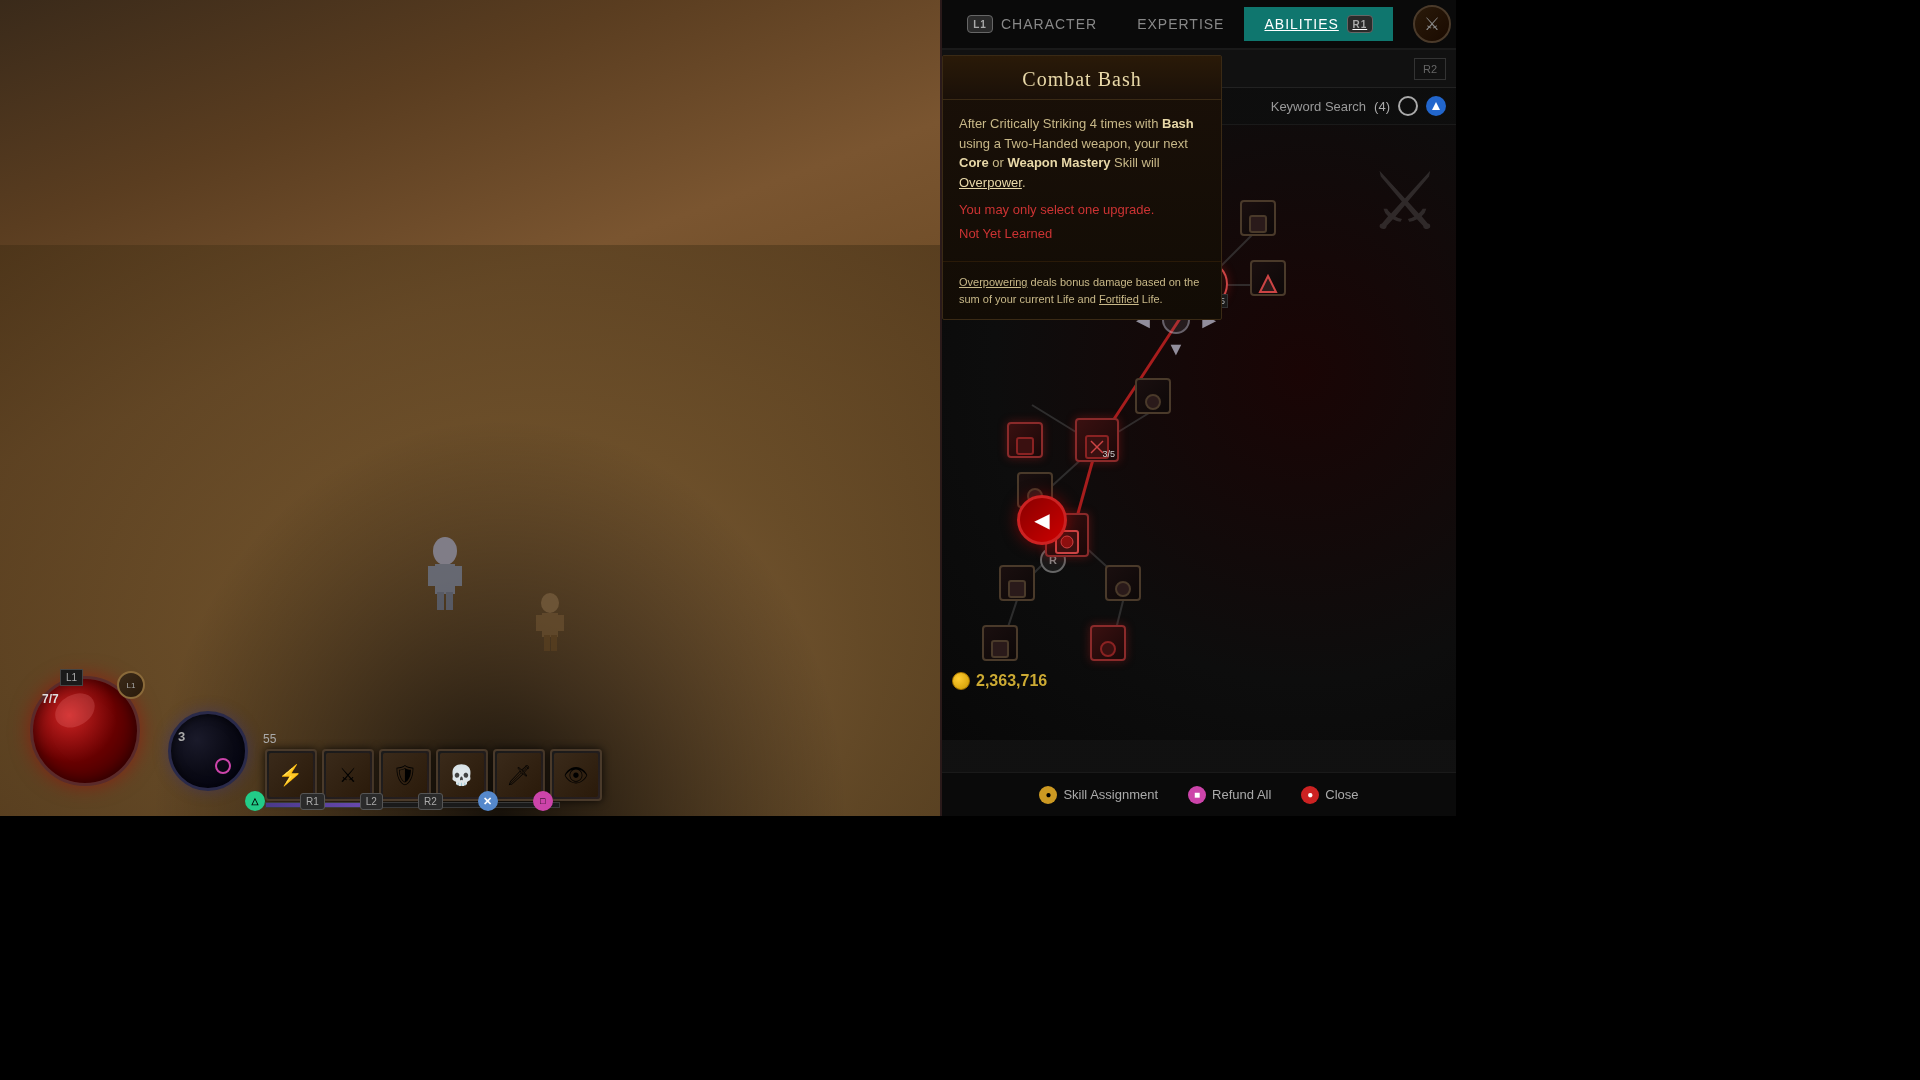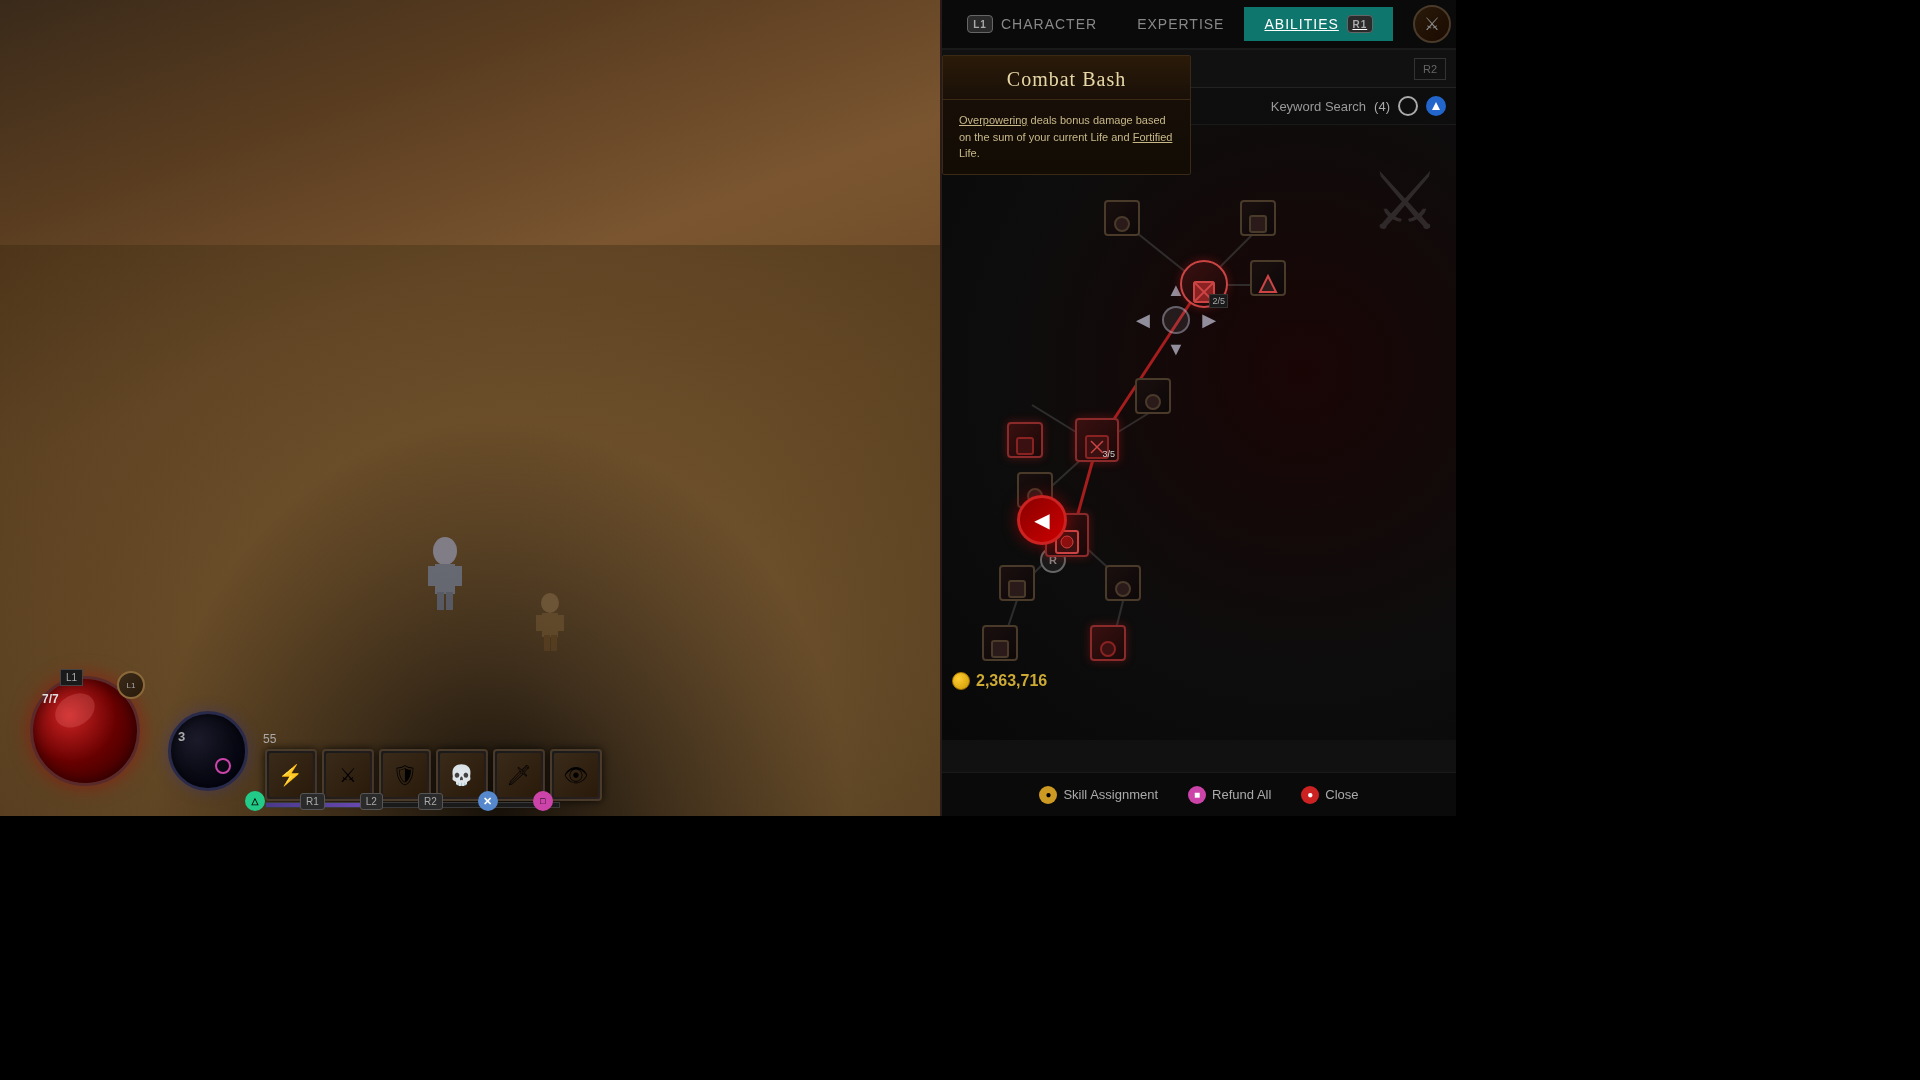--- a/index.html
+++ b/index.html
@@ -404,21 +404,21 @@
       border-radius: 50%;
       background: radial-gradient(circle at 35% 35%, #ffcc33, #cc9900);
       border: 1px solid #aa7700;
     }
 
     
     #tooltip-panel {
       position: absolute;
       top: 55px;
       left: 0;
-      width: 249px;
+      width: 280px;
       background: linear-gradient(180deg, #1a1008 0%, #120c05 100%);
       border: 1px solid #3a2a15;
       border-radius: 2px;
       z-index: 10;
       padding: 0;
     }
 
     .tooltip-header {
       background: linear-gradient(180deg, #2a1a08, #1a1008);
       padding: 12px 16px 8px;
@@ -698,20 +698,25 @@
       <svg width="10" height="10" viewBox="0 0 10 10">
         <polygon points="5,1 9,9 1,9" fill="#fff"></polygon>
       </svg>
     </div>
   </div>
 
   <div id="tooltip-panel">
     <div class="tooltip-header">
       <div class="tooltip-title">Combat Bash</div>
     </div>
+    <div class="tooltip-body">
+      <p style="margin-bottom:8px;">After Critically Striking 4 times with <span class="highlight">Bash</span> using a Two-Handed weapon, your next <span class="highlight">Core</span> or <span class="highlight">Weapon Mastery</span> Skill will <span class="underline">Overpower</span>.</p>
+      <p class="tooltip-not-learned">You may only select one upgrade.</p>
+      <p class="tooltip-not-learned" style="color:#cc3333;">Not Yet Learned</p>
+    </div>
     <div class="tooltip-footer">
       <span class="underline">Overpowering</span> deals bonus damage based on the sum of your current Life and <span class="underline">Fortified</span> Life.
     </div>
   </div>
 
   <div id="skill-tree">
 
     <div class="tree-char-silhouette">⚔</div>
 
     <svg class="tree-lines">

